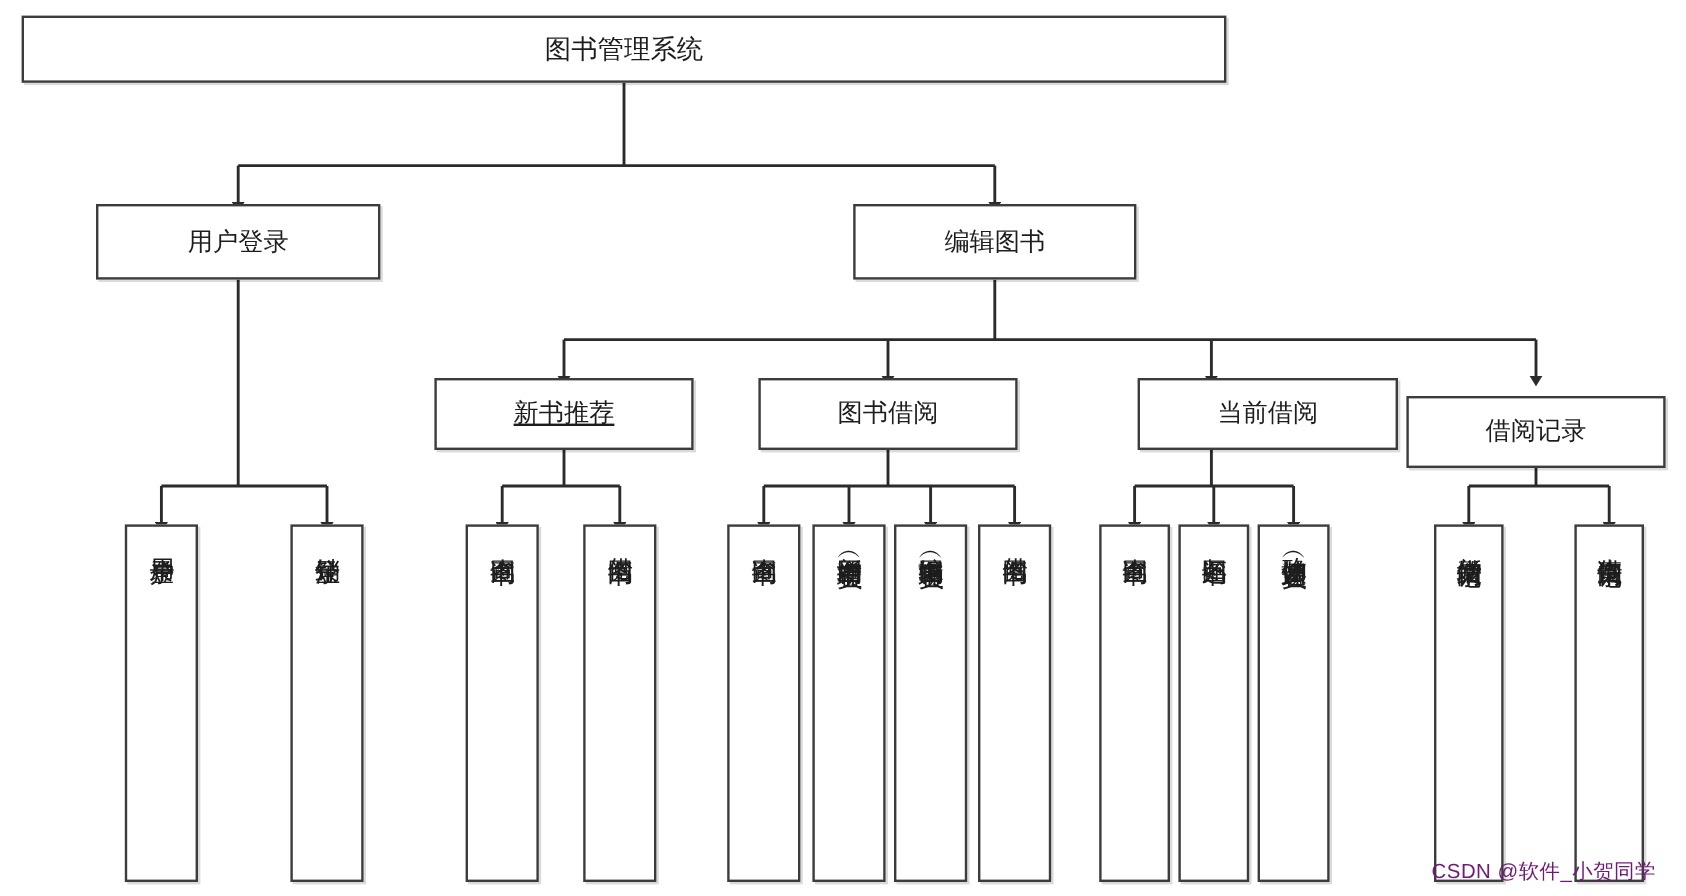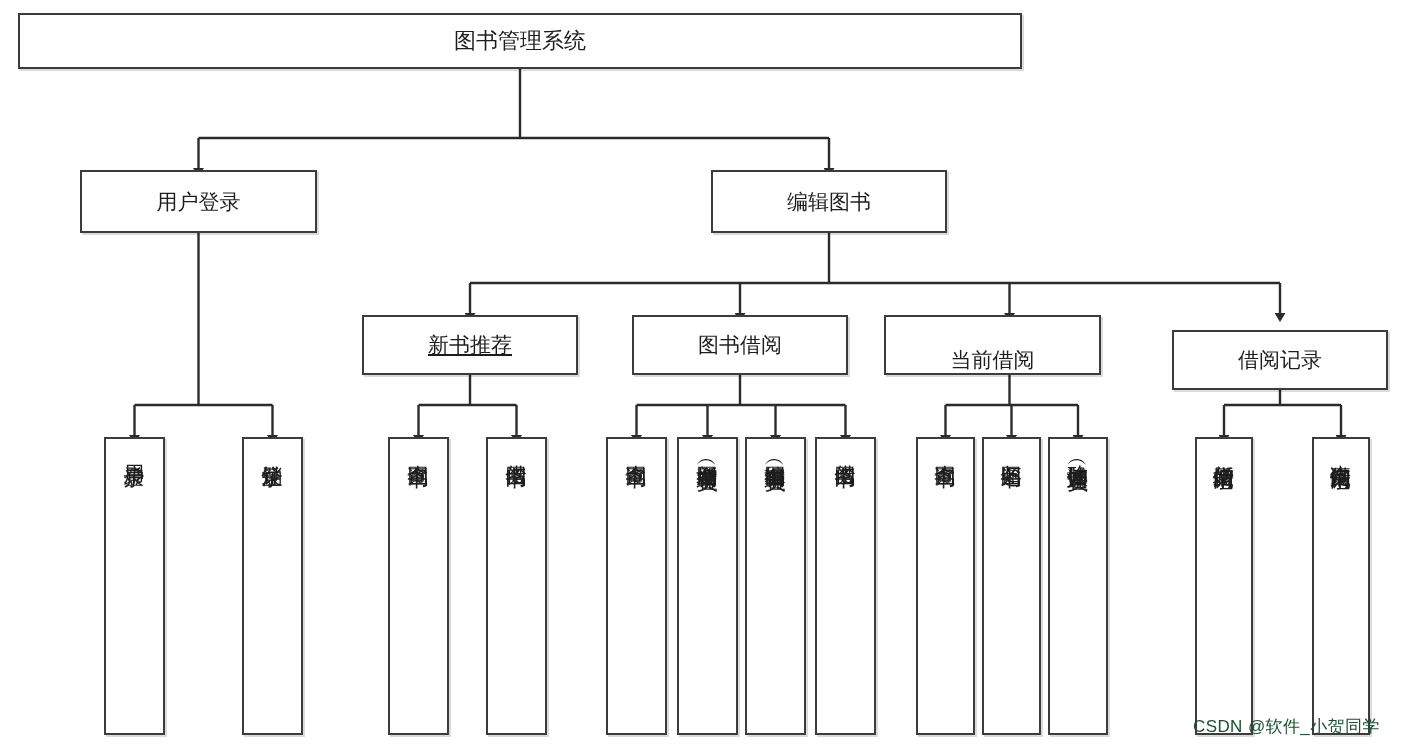--- a/index.html
+++ b/index.html
@@ -124,21 +124,21 @@
       </div>
       <div class="node horiz" style="left: 711px; top: 170px; width: 236px; height: 63px;">
         <span class="label">编辑图书</span>
       </div>
       <div class="node horiz" style="left: 362px; top: 315px; width: 216px; height: 60px; text-decoration: underline;">
         <span class="label">新书推荐</span>
       </div>
       <div class="node horiz" style="left: 632px; top: 315px; width: 216px; height: 60px; justify-content: center;">
         <span class="label">图书借阅</span>
       </div>
-      <div class="node horiz" style="left: 884px; top: 315px; width: 217px; height: 60px; align-items: flex-end;">
+      <div class="node horiz" style="left: 948px; top: 315px; width: 217px; height: 60px;">
         <span class="label">当前借阅</span>
       </div>
       <div class="node horiz" style="left: 1172px; top: 315px; width: 216px; height: 60px; margin-top: 15px;">
         <span class="label">借阅记录</span>
       </div>
       <div class="node vert" style="left: 104px; top: 437px; width: 61px; height: 298px;">
         <span class="label">用户登录</span>
       </div>
       <div class="node vert" style="left: 242px; top: 437px; width: 61px; height: 298px;">
         <span class="label">注销登录</span>
@@ -171,15 +171,15 @@
         <span class="label">确认归还（管理员）</span>
       </div>
       <div class="node vert" style="left: 1195px; top: 437px; width: 58px; height: 298px;">
         <span class="label">新增借阅记录</span>
       </div>
       <div class="node vert" style="left: 1312px; top: 437px; width: 58px; height: 298px;">
         <span class="label">查询借阅记录</span>
       </div>
     </div>
 
-  <div class="watermark" style="left: 1193px; top: 715px; color: #14532d;">CSDN @软件_小贺同学</div>
+  <div class="watermark" style="left: 1193px; top: 715px; color: #701a75;">CSDN @软件_小贺同学</div>
 
 </div>
 
 </body></html>

